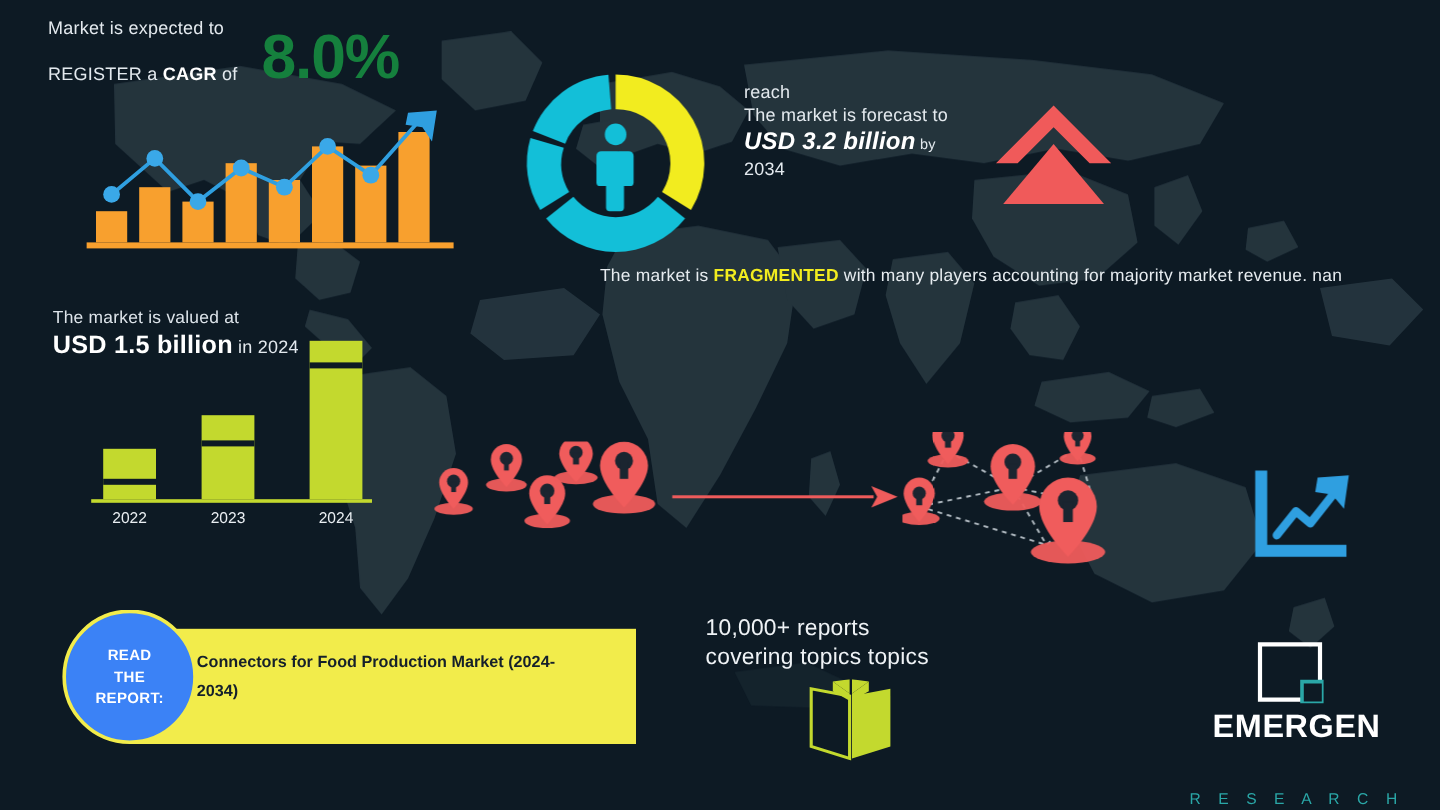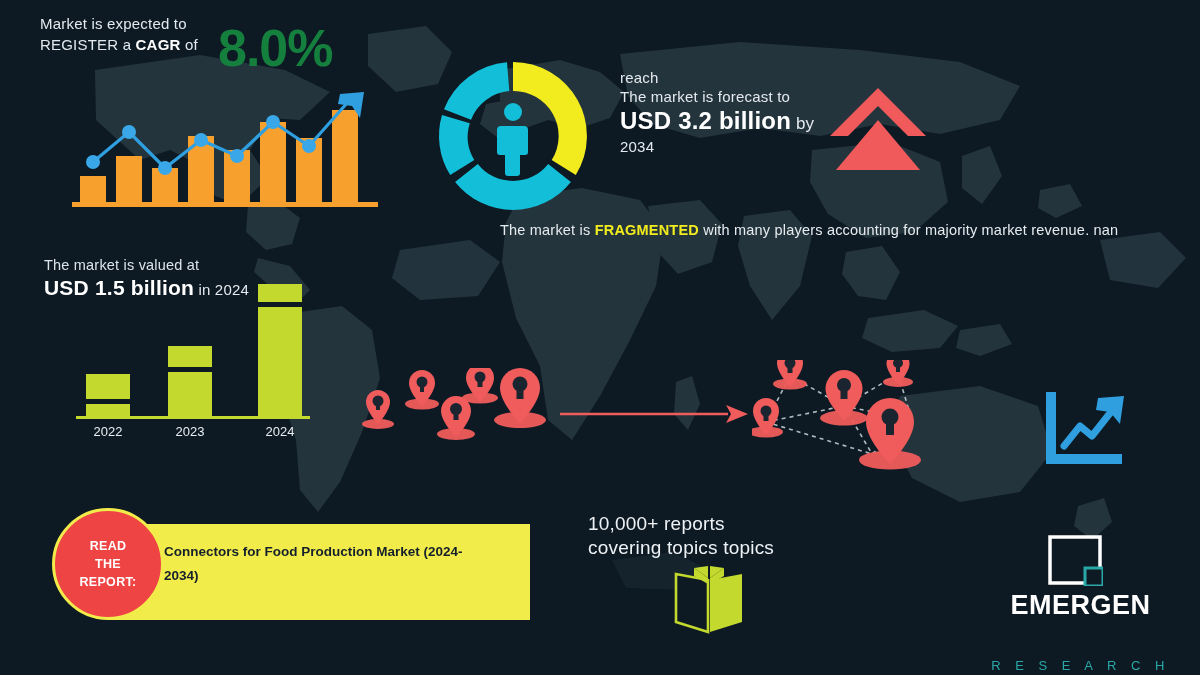--- a/index.html
+++ b/index.html
@@ -15,28 +15,28 @@
   
   #worldmap { position:absolute; left:0; top:0; width:1200px; height:675px; }
 
   
   .tx { position:absolute; line-height:1.28; letter-spacing:.2px; }
   .bold  { color:#ffffff; font-weight:700; }
   .yellowtx { color:#f2ec1f; font-weight:700; }
 
   
   #cagr-block { left:40px; top:14px; width:210px; font-size:15px; color:#e3e9ee; }
-  #cagr-block .l2 { margin-top:2px; }
+  #cagr-block .l2 { margin-top:20px; }
   #cagr-value { position:absolute; left:218px; top:18px; font-size:52px; font-weight:700;
                 color:#15803d; letter-spacing:-1px; }
 
   
   #forecast-block { left:620px; top:68px; width:230px; font-size:15px; color:#e3e9ee; }
-  #forecast-block .big { font-size:24px; font-weight:700; color:#fff; display:inline; }
-  #forecast-block .sm  { font-size:17px; font-weight:400; color:#e3e9ee; display:inline; }
+  #forecast-block .big { font-size:20px; font-weight:700; color:#fff; display:inline;font-style:italic; }
+  #forecast-block .sm  { font-size:12px; font-weight:400; color:#e3e9ee; display:inline; }
 
   
   #frag-block { left:500px; top:221px; width:640px; font-size:14.5px; color:#e7ecf0; }
 
   
   #valued-block { left:44px; top:256px; width:300px; font-size:14.5px; color:#dde4ea; }
   #valued-block .big { font-size:21px; font-weight:700; color:#fff; display:inline; }
   #valued-block .sm  { font-size:15px; font-weight:400; color:#e3e9ee; display:inline; }
 
   
@@ -63,21 +63,21 @@
   #report-bar {
     position:absolute; left:108px; top:524px; width:422px; height:96px;
     background:#f2ec4b;
   }
   #report-bar-text {
     position:absolute; left:56px; top:16px; width:320px;
     color:#15202b; font-size:13.5px; font-weight:700; line-height:1.75;
   }
   #report-circle {
     position:absolute; left:52px; top:508px; width:112px; height:112px;
-    border-radius:50%; background:#ef4444; border:3px solid #f2ec4b;
+    border-radius:50%; background:#3b82f6; border:3px solid #f2ec4b;
     display:flex; align-items:center; justify-content:center;
   }
   #report-circle-text {
     text-align:center; font-size:12.5px; font-weight:700; color:#ffffff;
     line-height:1.45; letter-spacing:.3px;
   }
 
   
   #book { position:absolute; left:672px; top:566px; width:74px; height:68px; }
 

